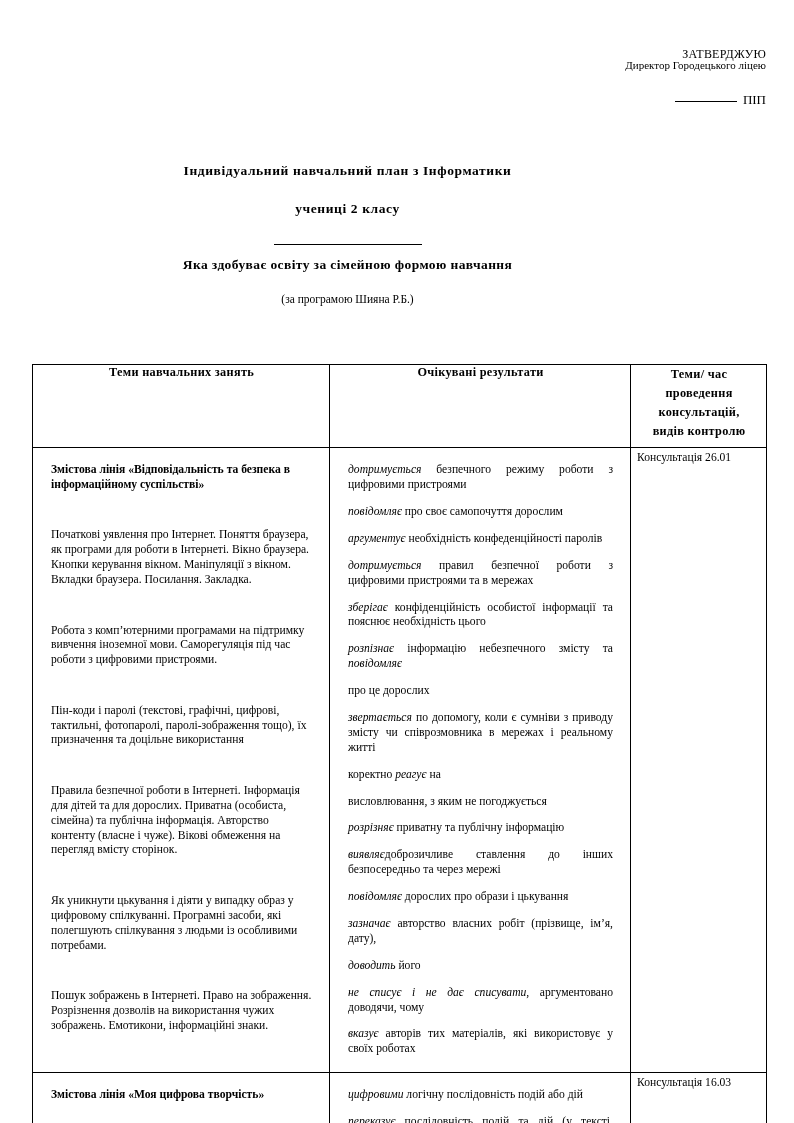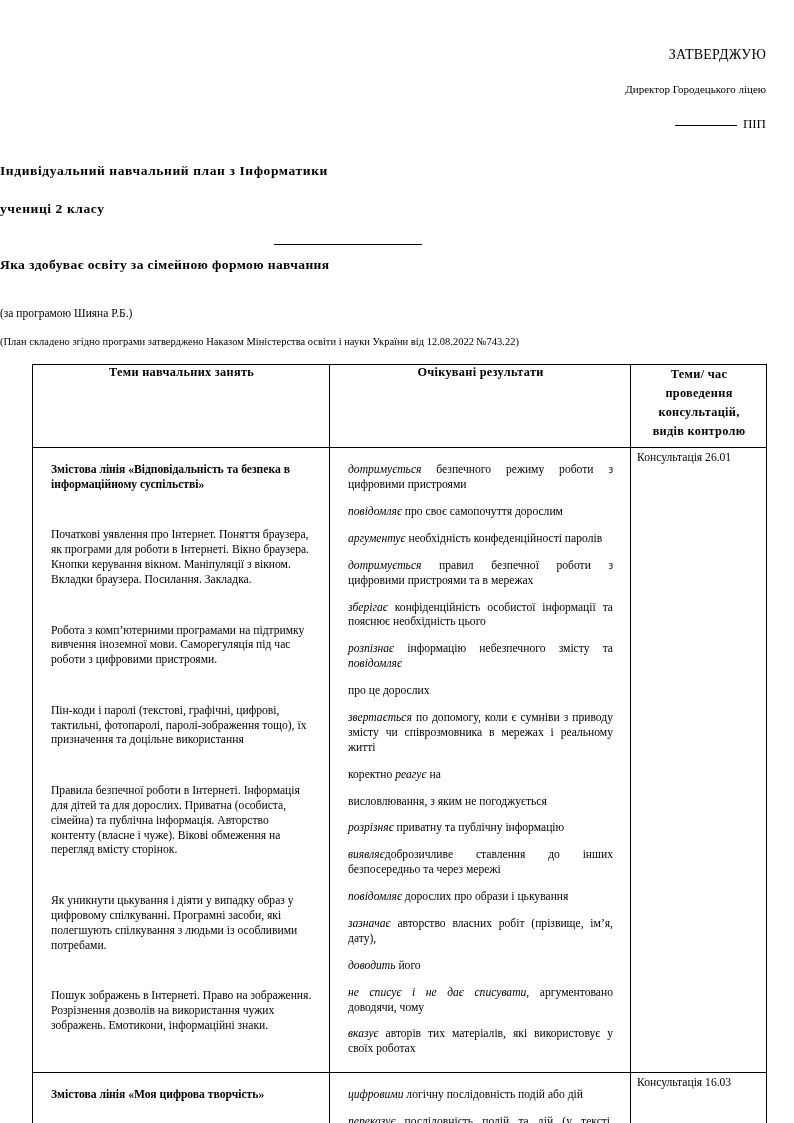--- a/index.html
+++ b/index.html
@@ -28,23 +28,22 @@
   .approval {
     position: absolute;
     top: 48px;
     right: 28px;
     width: 300px;
     text-align: right;
     font-size: 11.5px;
     line-height: 1.0;
   }
   .approval .appr-line1 {
-    font-size: 14px;
+    font-size: 12px;
     letter-spacing: 0.2px;
-    margin-bottom: 22px;
     white-space: nowrap;
   }
   .approval .appr-line2 {
     font-size: 11px;
     margin-bottom: 22px;
     white-space: nowrap;
   }
   .approval .appr-line3 {
     font-size: 13px;
     white-space: nowrap;
@@ -56,20 +55,21 @@
     margin-right: 6px;
     vertical-align: 2px;
   }
 
   
   .titles {
     position: absolute;
     top: 163px;
     left: 0;
     width: 695px;
+    text-align: center;
   }
   .title-main {
     font-size: 13.5px;
     font-weight: bold;
     letter-spacing: 0.6px;
     margin-bottom: 22px;
   }
   .title-sub {
     font-size: 13.5px;
     font-weight: bold;
@@ -80,21 +80,21 @@
     display: block;
     width: 148px;
     margin: 0 auto 12px auto;
     border-bottom: 1px solid #000;
     height: 13px;
   }
   .title-form {
     font-size: 13.5px;
     font-weight: bold;
     letter-spacing: 0.4px;
-    margin-bottom: 34px;
+    margin-bottom: 20px;
   }
   .title-program {
     font-size: 11.5px;
     margin-bottom: 17px;
   }
   .title-note {
     font-size: 10.5px;
   }
 
   
@@ -155,21 +155,20 @@
       <span class="appr-rule"></span><span>ПІП</span>
     </div>
   </div>
 
   <div class="titles">
     <div class="title-main">Індивідуальний навчальний план з Інформатики</div>
     <div class="title-sub">учениці 2 класу</div>
     <span class="name-blank"></span>
     <div class="title-form">Яка здобуває освіту за сімейною формою навчання</div>
     <div class="title-program">(за програмою Шияна Р.Б.)</div>
-    <div class="title-note">(План складено згідно програми затверджено Наказом Міністерства освіти і науки України від 12.08.2022 №743.22)</div>
   </div>
 
   <table class="plan-table">
     <colgroup>
       <col class="col-topics">
       <col class="col-results">
       <col class="col-date">
     </colgroup>
     <thead>
       <tr class="head-row-h">

